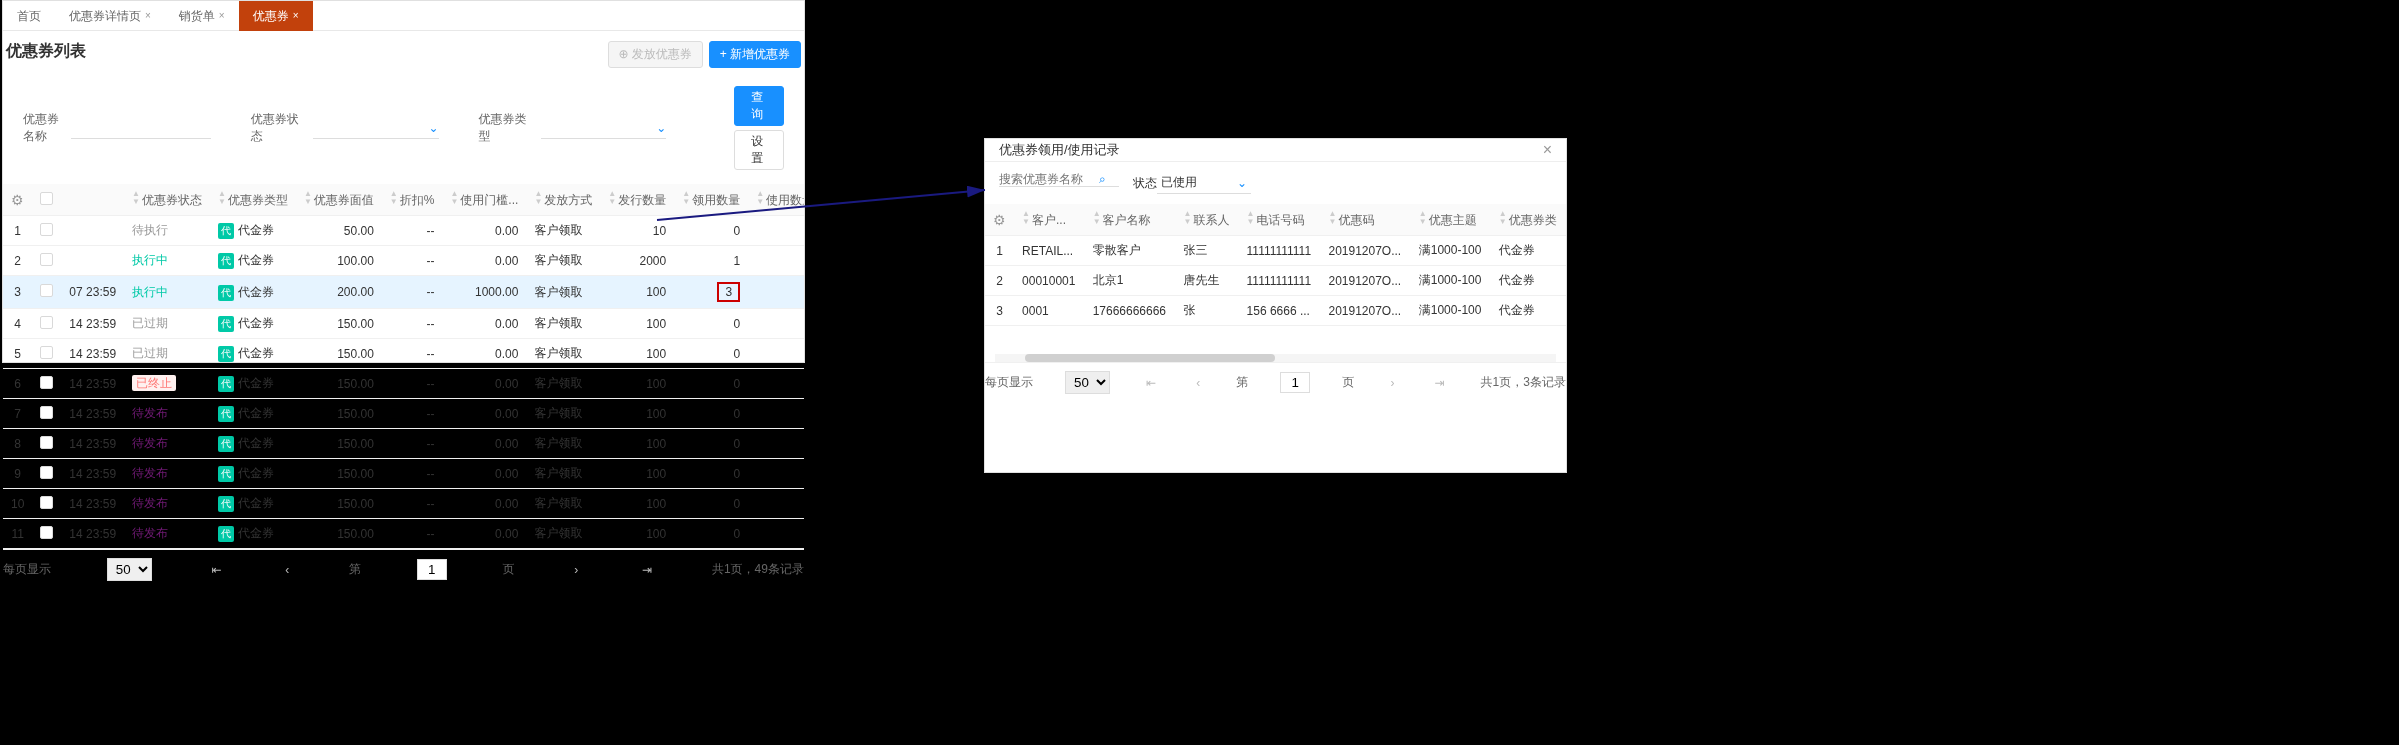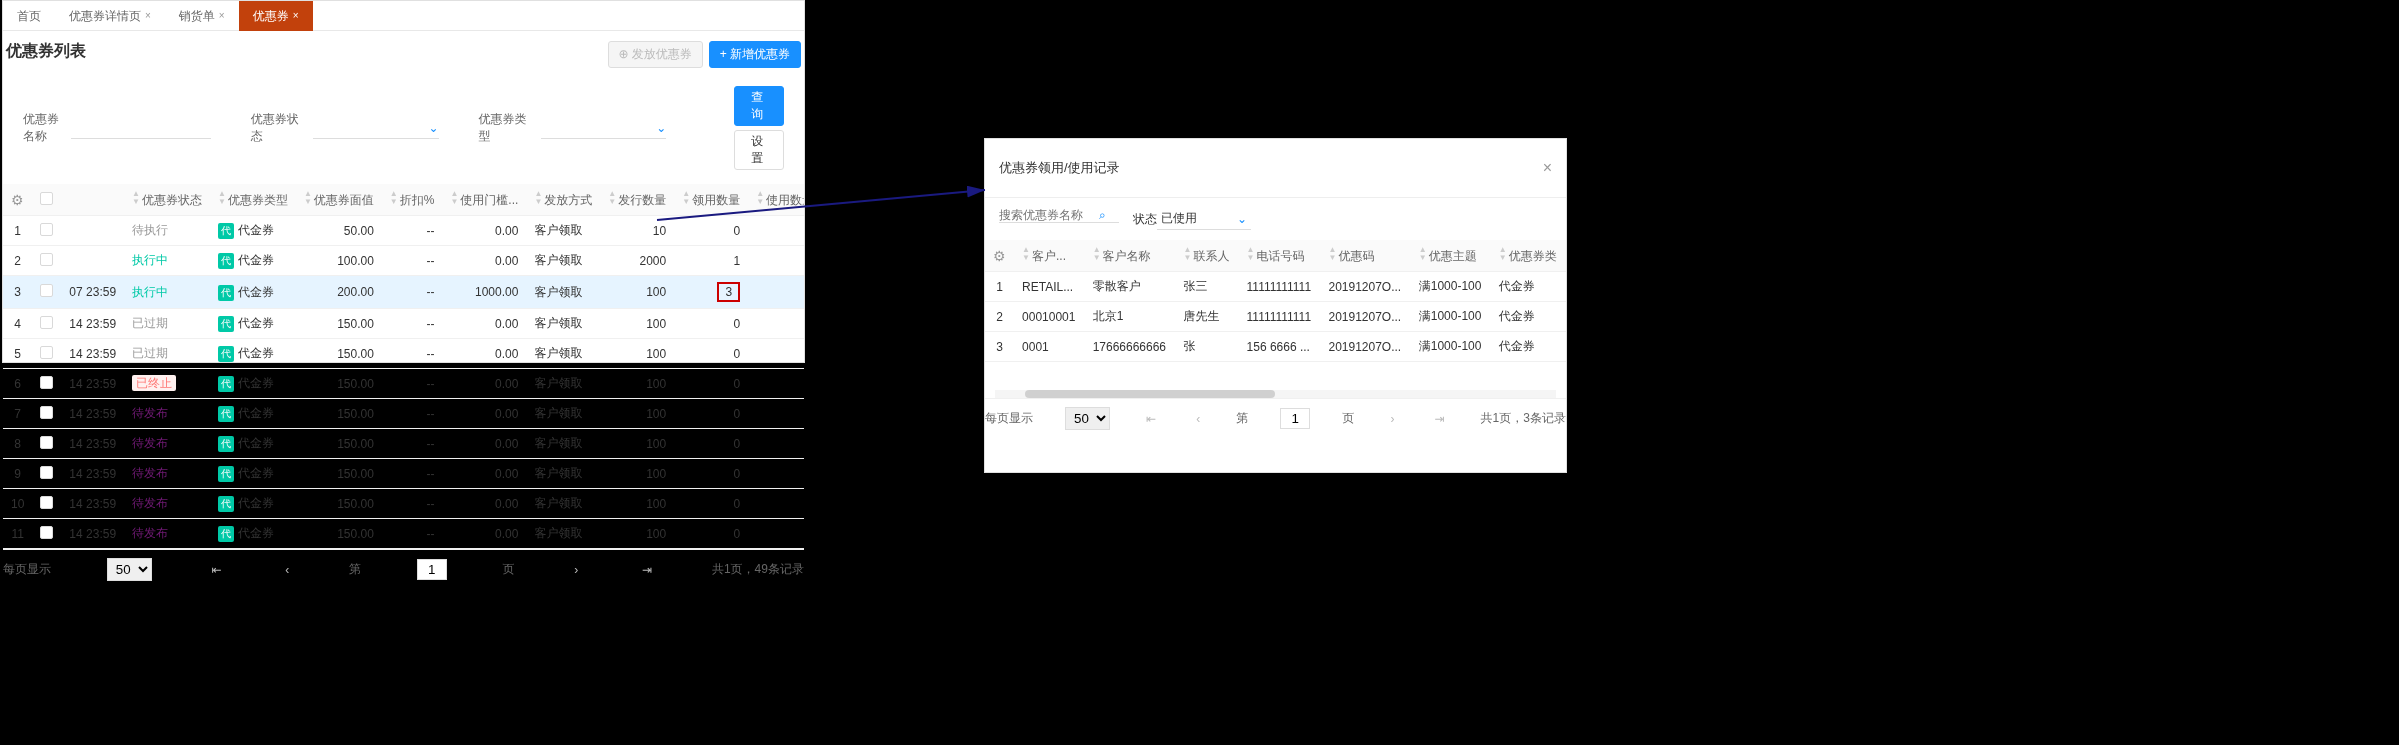--- a/index.html
+++ b/index.html
@@ -37,21 +37,21 @@
 .status-terminated { color: #ff7875; background: #fff1f0; padding: 1px 4px; border-radius: 2px; }
 .status-draft { color: #701a75; }
 .badge-green { display: inline-block; background: #00c9a7; color: #fff; width: 16px; height: 16px; text-align: center; line-height: 16px; border-radius: 2px; font-size: 10px; margin-right: 4px; }
 .row-highlight { background: #e6f4ff; }
 .red-box { border: 2px solid #c00; padding: 1px 6px; display: inline-block; }
 .checkbox { width: 13px; height: 13px; border: 1px solid #d9d9d9; border-radius: 2px; display: inline-block; background: #fff; }
 .pagination { display: flex; justify-content: space-between; align-items: center; gap: 8px; padding: 8px 0; border-top: 1px solid #f0f0f0; color: #666; }
 .pagination select, .pagination input { border: 1px solid #ddd; padding: 2px 4px; }
 .pagination input { width: 30px; text-align: center; }
 .pg-btn { color: #bbb; cursor: pointer; padding: 0 4px; }
-.modal-header { display: flex; justify-content: space-between; align-items: center; padding: 20px 14px; border-bottom: 1px solid #eee; }
+.modal-header { display: flex; justify-content: space-between; align-items: center; padding: 2px 14px; border-bottom: 1px solid #eee; }
 .modal-header .close-x { font-size: 16px; color: #999; cursor: pointer; }
 .modal-filters { display: flex; gap: 14px; padding: 10px 14px; align-items: flex-start; }
 .search-box { display: flex; align-items: center; border-bottom: 1px solid #ddd; width: 120px; }
 .search-box input { border: none; width: 100px; font-size: 12px; color: #999; }
 .search-box .sicon { color: #1890ff; }
 .select-inline { display: flex; align-items: center; gap: 0; }
 .select-inline .sel { display: flex; align-items: center; gap: 40px; border-bottom: 1px solid #ddd; padding: 2px 4px; }
 .modal-footer { display: flex; justify-content: flex-end; gap: 8px; padding: 10px 14px; border-top: 1px solid #eee; margin-top: auto; }
 .arrow-svg { position: absolute; pointer-events: none; }
 .gear-icon { color: #999; font-size: 14px; }

